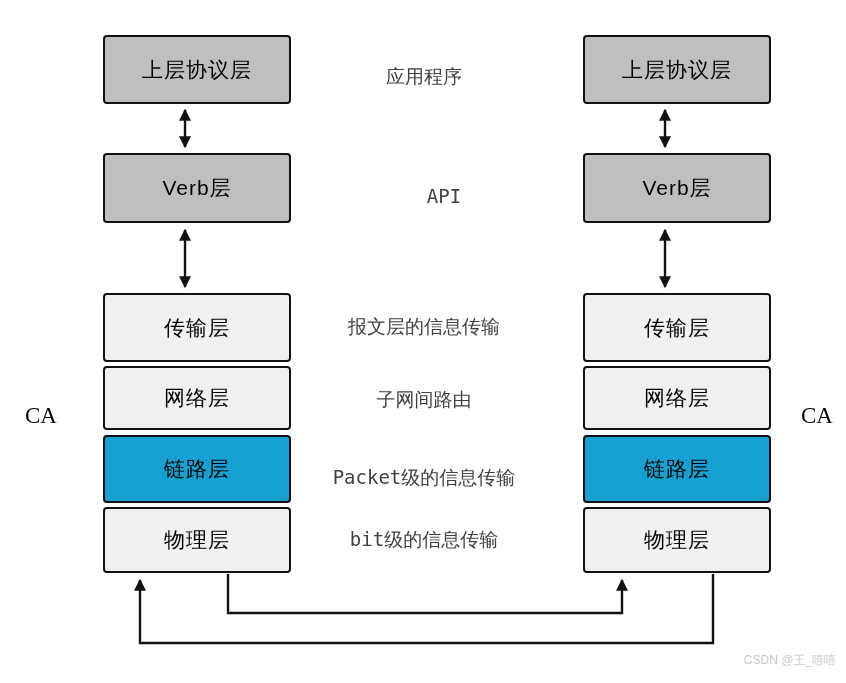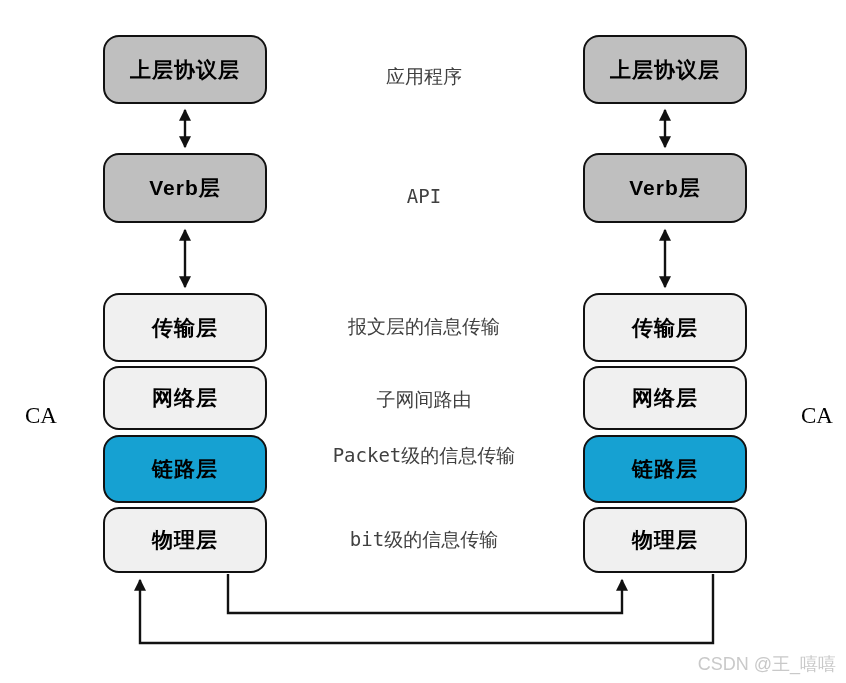--- a/index.html
+++ b/index.html
@@ -6,25 +6,25 @@
   #canvas{
     position:relative;
     width:846px;height:683px;
     background:#ffffff;
     font-family:"Liberation Sans","DejaVu Sans",sans-serif;
     overflow:hidden;
   }
   .layer-box{
     position:absolute;
     box-sizing:border-box;
-    width:164px;
+    width:188px;
     border:2px solid var(--border,#111111);
-    border-radius:16px;
+    border-radius:4px;
     display:flex;align-items:center;justify-content:center;
-    font-weight:700;
+    font-weight:400;
     font-size:21px;
     color:#000000;
     letter-spacing:1px;
   }
   .dark{background:var(--dark_box,#bfbfbf);}
   .light{background:var(--light_box,#f0f0f0);}
   .accent{background:var(--accent_box,#16a1d2);}
   .mid-label{
     position:absolute;
     transform:translate(-50%,-50%);
@@ -39,21 +39,21 @@
     font-family:"Liberation Serif","DejaVu Serif",serif;
     font-size:23px;
     color:#000000;
   }
   #overlay{position:absolute;left:0;top:0;pointer-events:none;}
   #overlay .arrow{stroke:var(--line,#111111);stroke-width:2.4;fill:none;}
   #overlay .head{fill:var(--line,#111111);stroke:none;}
   .watermark{
     position:absolute;
     right:10px;top:652px;
-    font-size:18px;
+    font-size:12px;
     color:var(--watermark,#c9c9c9);
     font-family:"Liberation Sans","DejaVu Sans",sans-serif;
   }
 </style>
 </head>
 <body>
 
 <div id="canvas">
 
   <svg id="overlay" width="846" height="683" viewBox="0 0 846 683">
@@ -81,23 +81,23 @@
   <div class="layer-box light" style="left:103px;top:507px;height:66px;">物理层</div>
 
   <div class="layer-box dark" style="left:583px;top:35px;height:69px;">上层协议层</div>
   <div class="layer-box dark" style="left:583px;top:153px;height:70px;">Verb层</div>
   <div class="layer-box light" style="left:583px;top:293px;height:69px;">传输层</div>
   <div class="layer-box light" style="left:583px;top:366px;height:64px;">网络层</div>
   <div class="layer-box accent" style="left:583px;top:435px;height:68px;">链路层</div>
   <div class="layer-box light" style="left:583px;top:507px;height:66px;">物理层</div>
 
   <div class="mid-label" style="left:424px;top:77px;">应用程序</div>
-  <div class="mid-label" style="left:424px;top:196px;">API</div>
+  <div class="mid-label" style="left:444px;top:196px;">API</div>
   <div class="mid-label" style="left:424px;top:400px;">子网间路由</div>
   <div class="mid-label" style="left:424px;top:327px;">报文层的信息传输</div>
-  <div class="mid-label" style="left:424px;top:456px;">Packet级的信息传输</div>
+  <div class="mid-label" style="left:424px;top:478px;">Packet级的信息传输</div>
   <div class="mid-label" style="left:424px;top:540px;text-align:right;">bit级的信息传输</div>
 
   <div class="ca-label" style="left:41px;top:416px;">CA</div>
   <div class="ca-label" style="left:817px;top:416px;">CA</div>
 
   <div class="watermark">CSDN @王_嘻嘻</div>
 </div>
 
 </body></html>

